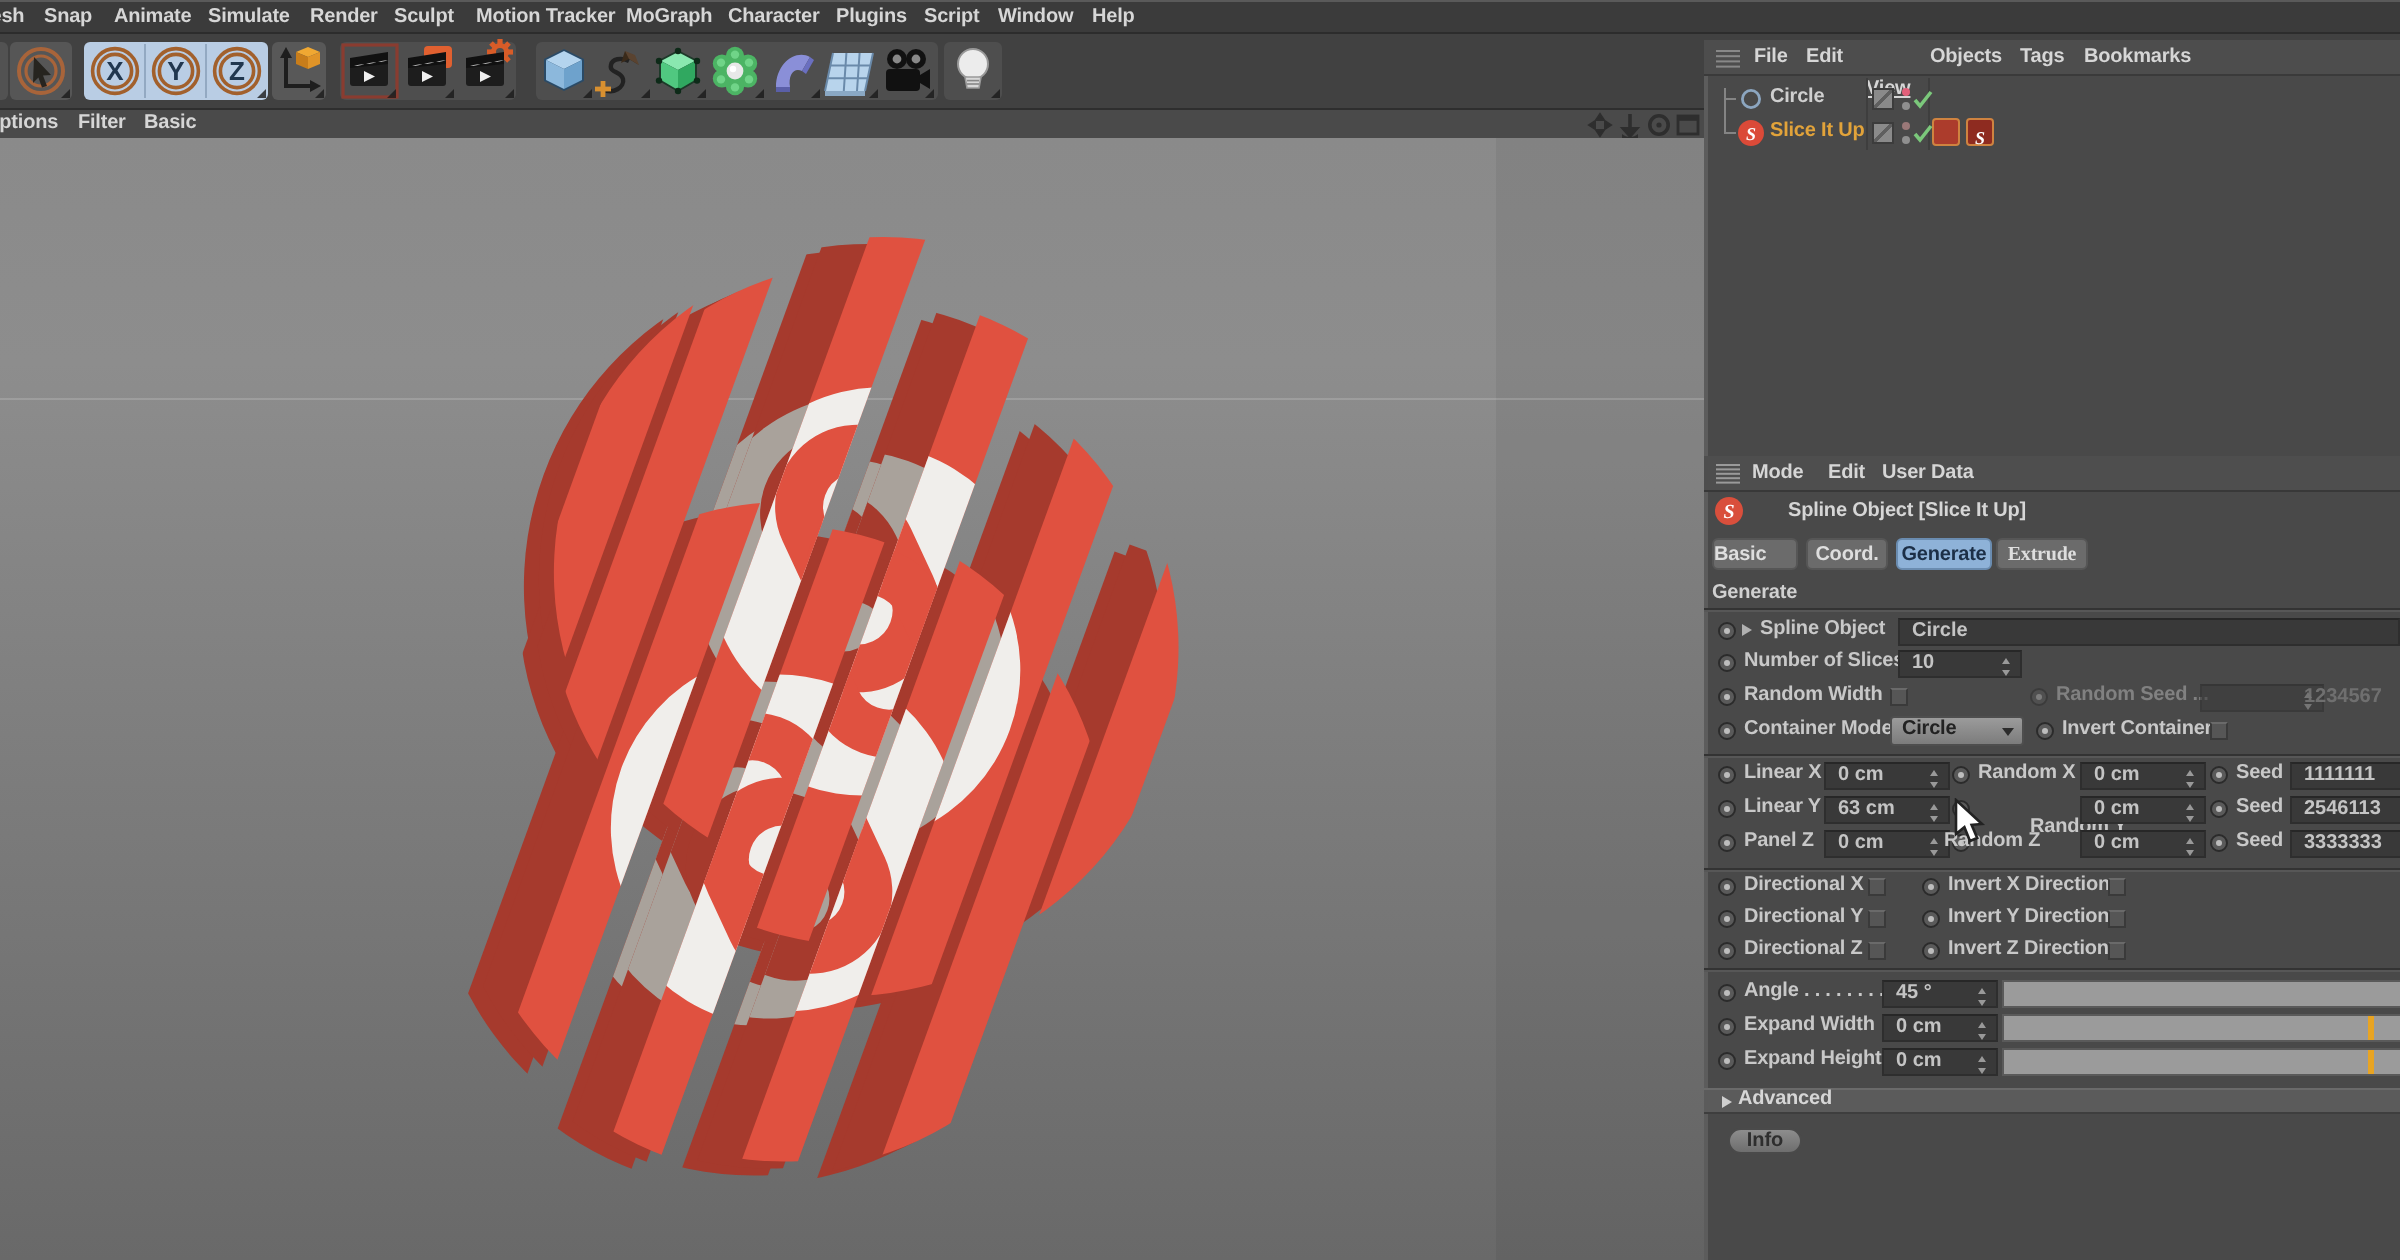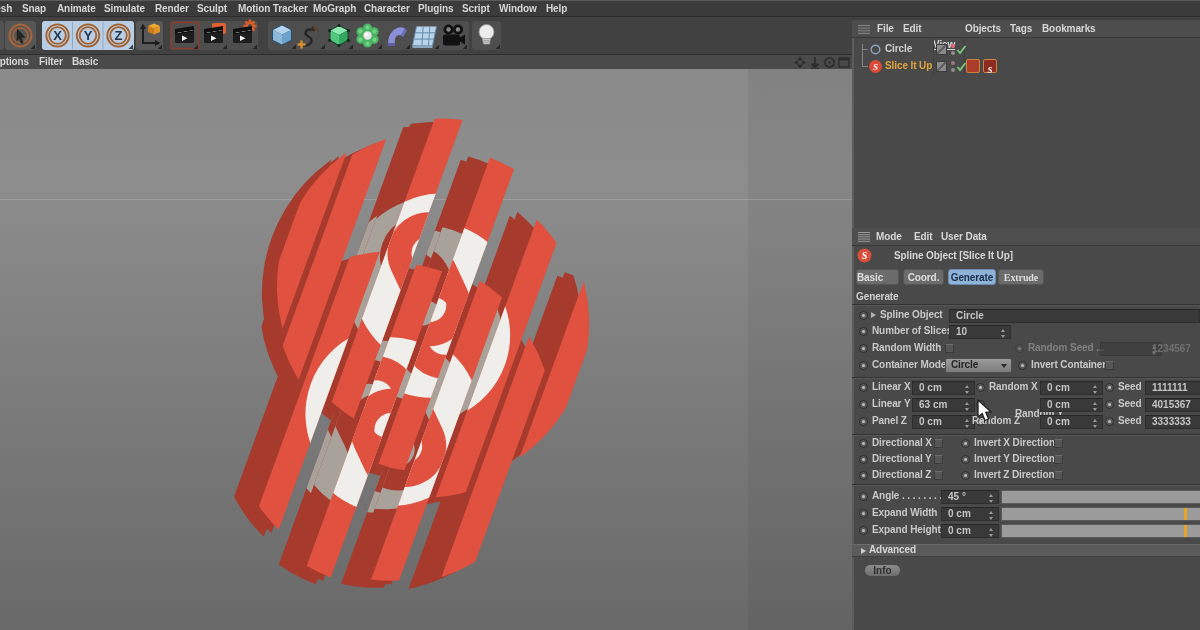--- a/index.html
+++ b/index.html
@@ -642,21 +642,21 @@
     </div>
  <div class="radio" style="left:124px;top:172px;"></div>
  <div class="ab lbl" style="left:137px;top:180px;padding-left:26px;">Random Y</div>
  <div class="ab fld" style="left:188px;top:170px;width:63px;height:14px;">
       <span class="fldtx">0 cm</span>
       <span class="spin"></span>
     </div>
  <div class="radio" style="left:253px;top:172px;"></div>
  <div class="ab lbl" style="left:266px;top:170px;">Seed</div>
  <div class="ab fld" style="left:293px;top:170px;width:55px;height:14px;border-right:none;">
-      <span class="fldtx">4015367</span>
+      <span class="fldtx">2546113</span>
     </div>
  <div class="radio" style="left:7px;top:189px;"></div>
  <div class="ab lbl" style="left:20px;top:187px;">Panel Z</div>
  <div class="ab fld" style="left:60px;top:187px;width:63px;height:14px;">
       <span class="fldtx">0 cm</span>
       <span class="spin"></span>
     </div>
  <div class="radio" style="left:124px;top:189px;"></div>
  <div class="ab lbl" style="left:120px;top:187px;">Random Z</div>
  <div class="ab fld" style="left:188px;top:187px;width:63px;height:14px;">

